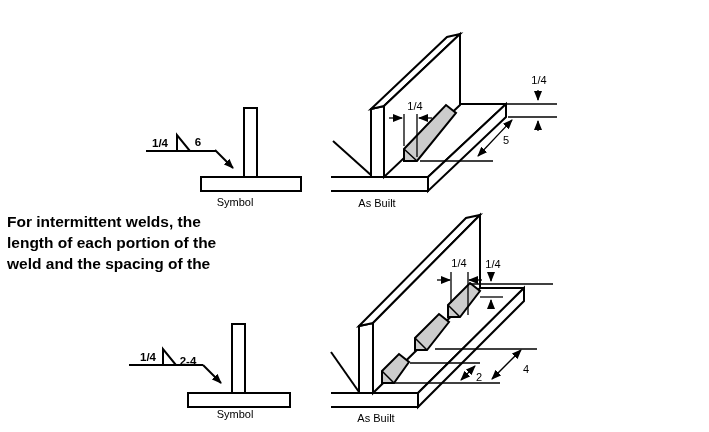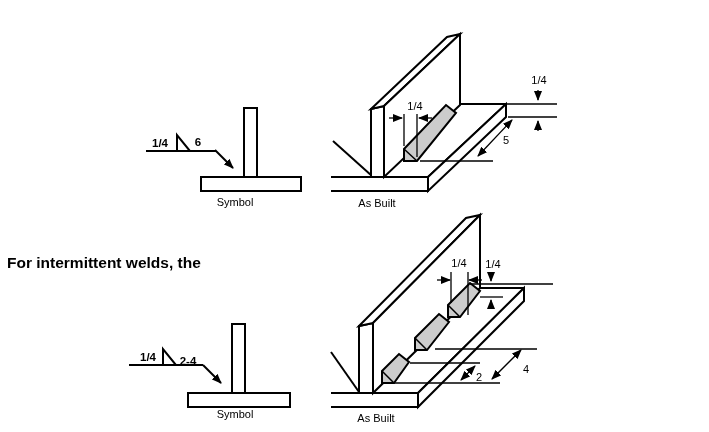--- a/index.html
+++ b/index.html
@@ -8,21 +8,21 @@
     font-family:"Liberation Sans", sans-serif;overflow:hidden;
   }
   #art{position:absolute;left:0;top:0;}
   .lbl{
     position:absolute;transform:translate(-50%,-50%);
     font-size:11px;color:#000;white-space:nowrap;line-height:1;text-align:center;
   }
   .lbl.b{font-weight:bold;font-size:11.5px;}
   #caption{
     position:absolute;left:7px;top:211px;color:#000;
-    font-weight:bold;font-size:15.5px;line-height:21px;white-space:nowrap;margin-top:41px;
+    font-weight:bold;font-size:15.5px;line-height:21px;white-space:nowrap;
   }
 </style>
 </head>
 <body>
 
 <div id="canvas">
 
   <svg id="art" width="709" height="432" viewBox="0 0 709 432">
     <defs>
       <marker id="arr" markerWidth="10" markerHeight="8" refX="9" refY="4" orient="auto-start-reverse" markerUnits="userSpaceOnUse">
@@ -103,20 +103,22 @@
         <path d="M410,363 H480"></path>
         <path d="M435,349 H537"></path>
         <path d="M461,380 L475,366" marker-start="url(#arr)" marker-end="url(#arr)"></path>
         <path d="M492,379 L521,350" marker-start="url(#arr)" marker-end="url(#arr)"></path>
       </g>
     </g>
   </svg>
 
   <div id="caption">
     <div>For intermittent welds, the</div>
+    <div>length of each portion of the</div>
+    <div>weld and the spacing of the</div>
   </div>
 
   <span class="lbl b" style="left:160px;top:144px">1/4</span>
   <span class="lbl b" style="left:198px;top:143px">6</span>
   <span class="lbl" style="left:235px;top:202px">Symbol</span>
 
   <span class="lbl" style="left:415px;top:106px">1/4</span>
   <span class="lbl" style="left:539px;top:80px">1/4</span>
   <span class="lbl" style="left:506px;top:140px">5</span>
   <span class="lbl" style="left:377px;top:203px">As Built</span>

